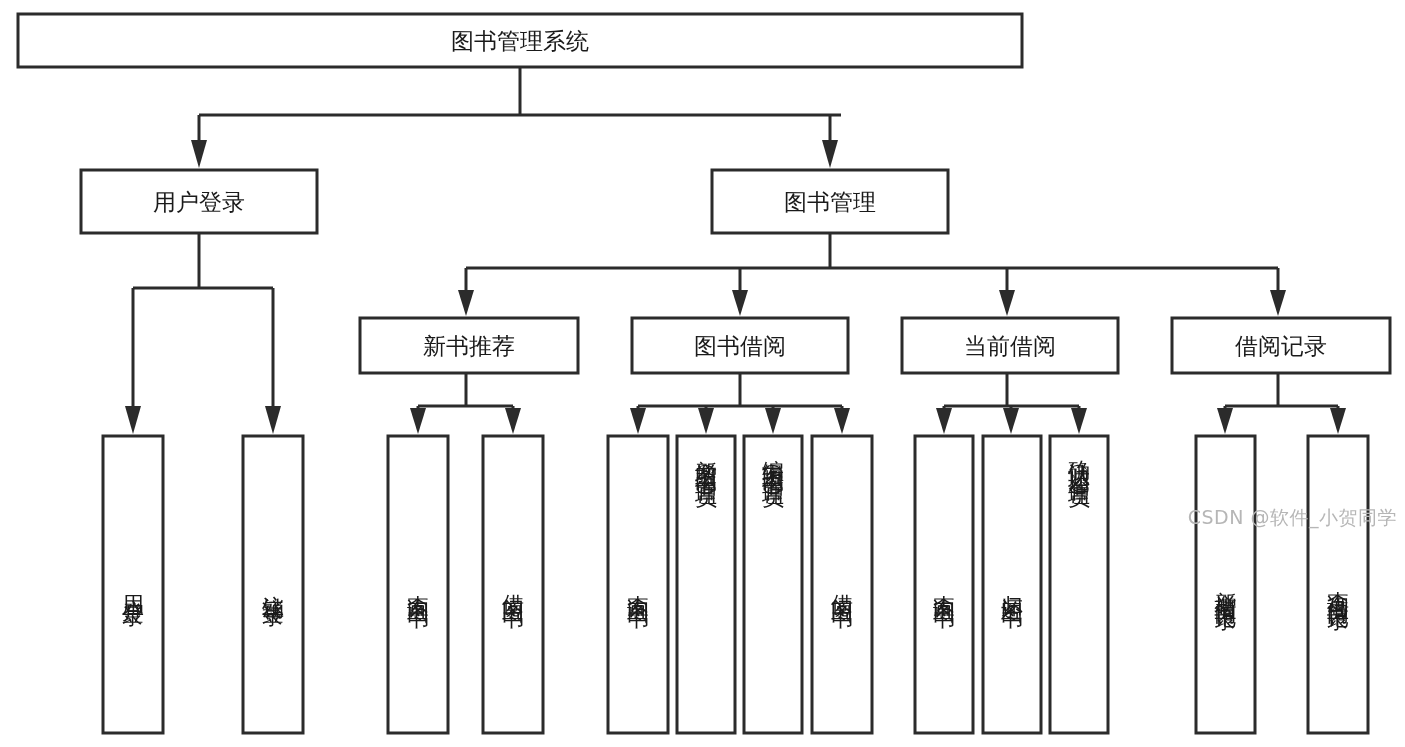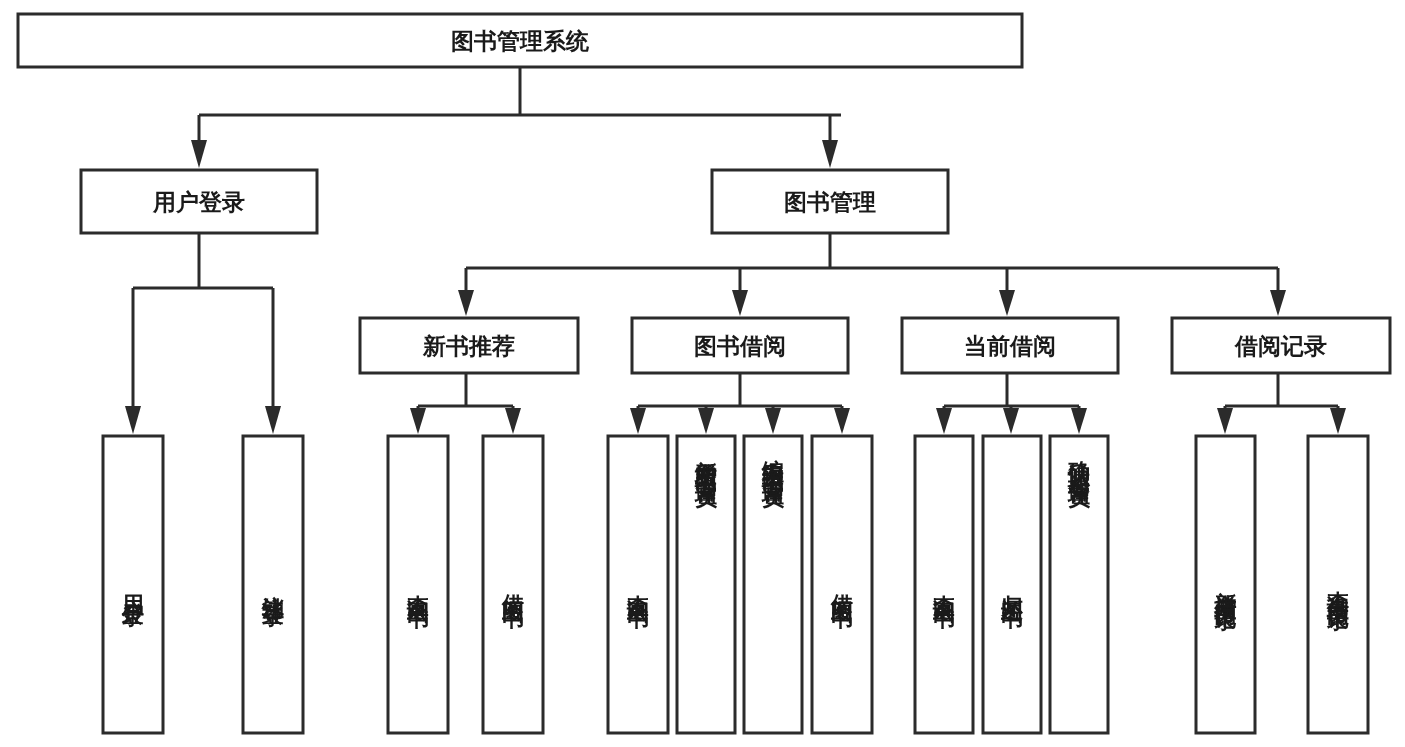--- a/index.html
+++ b/index.html
@@ -13,21 +13,20 @@
     width: 1405px;
     height: 747px;
     overflow: hidden;
     position: relative;
   }
   #diagram-root {
     position: relative;
     width: 1405px;
     height: 535px;
     background: #ffffff;
-    font-weight: bold;
   }
   svg#flow-svg {
     position: absolute;
     left: 0;
     top: 0;
     width: 1405px;
     height: 747px;
     display: block;
   }
   .node-box {
@@ -253,14 +252,15 @@
     <span class="node-label-v" style="position:static; padding-top:6px;">确认归还（管理员）</span>
   </div>
 
   <div class="vlabel-wrap" style="left:1196px; top:436px; width:59px; height:297px;">
     <span class="node-label-v" style="position:static;">新增借阅记录</span>
   </div>
   <div class="vlabel-wrap" style="left:1308px; top:436px; width:60px; height:297px;">
     <span class="node-label-v" style="position:static;">查询借阅记录</span>
   </div>
 
+  <div class="watermark">CSDN @软件_小贺同学</div>
 
 </div>
 
 </body></html>

